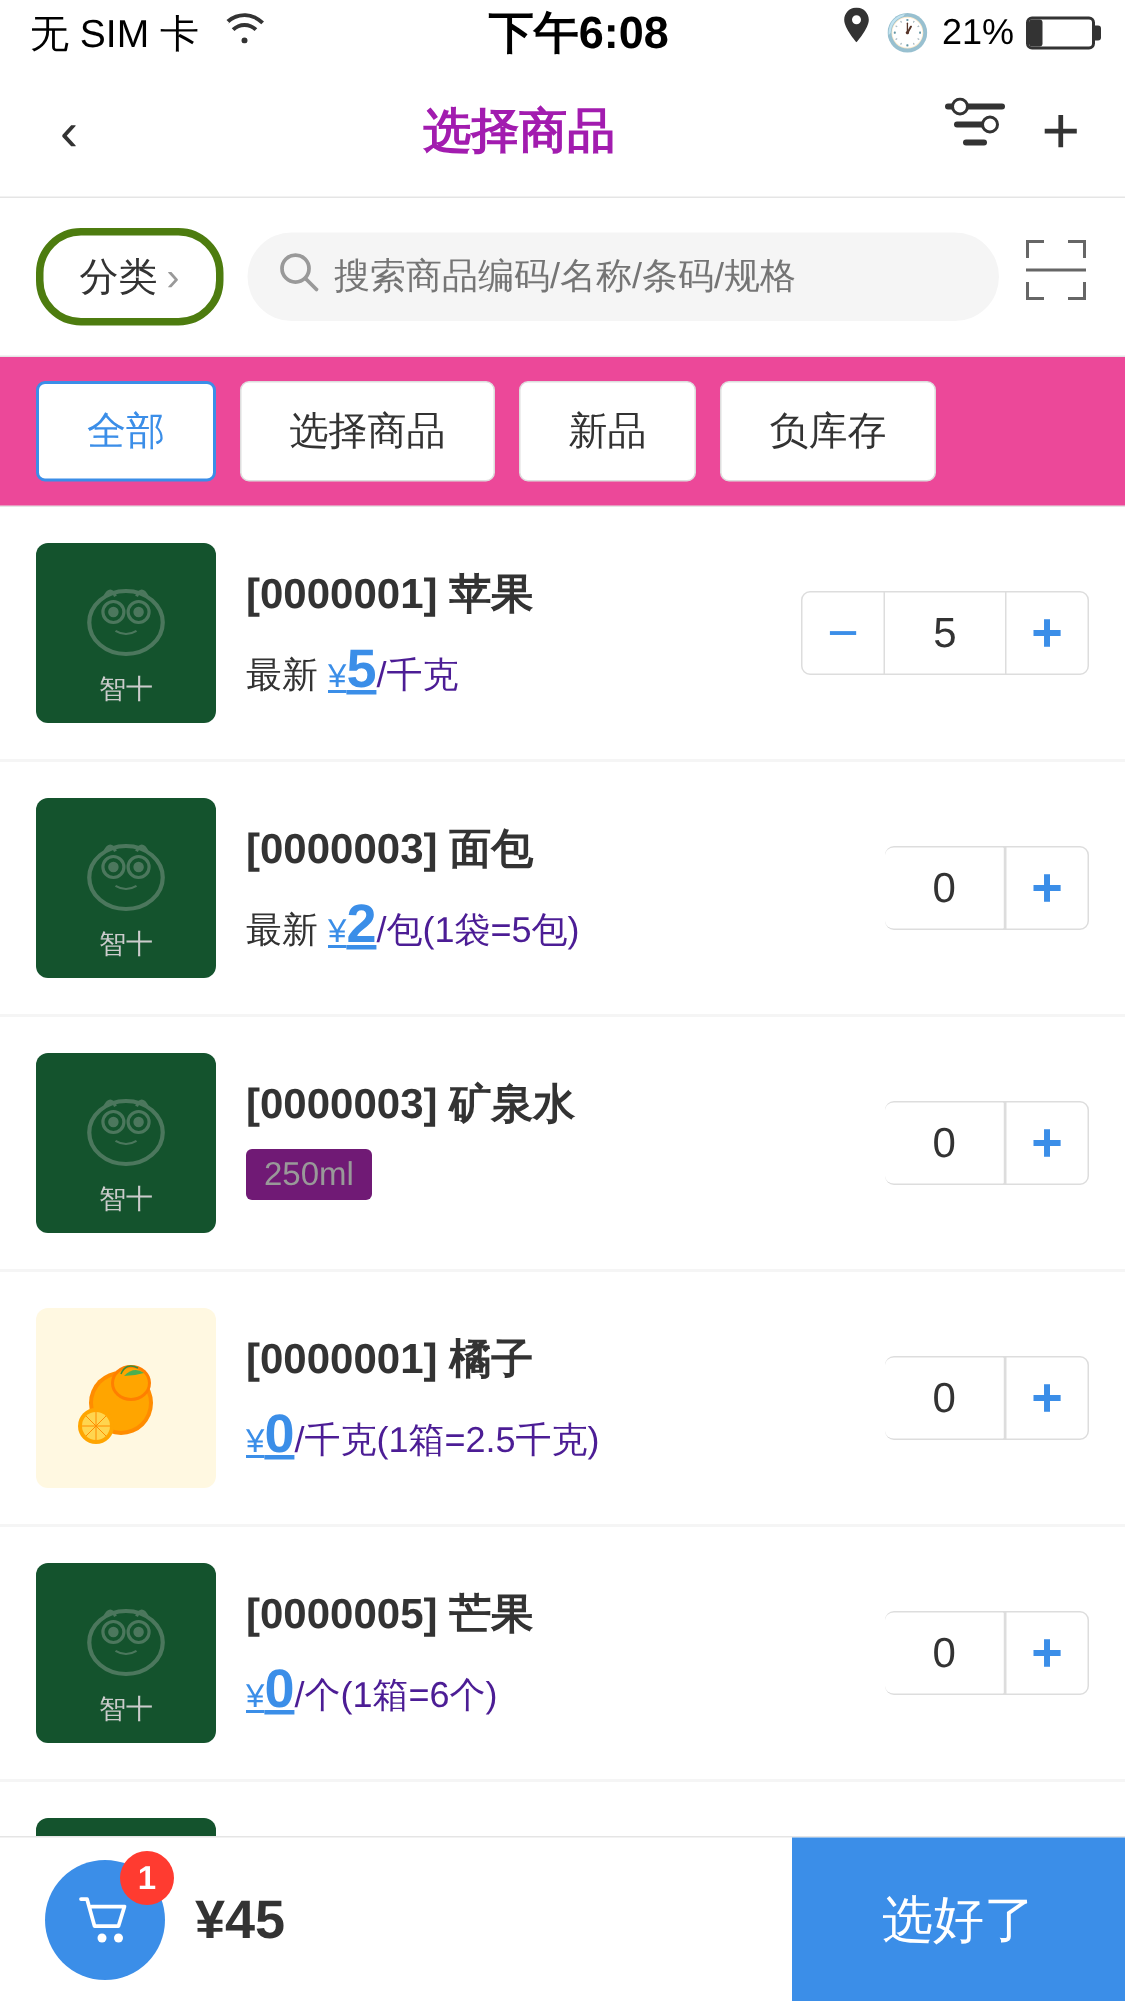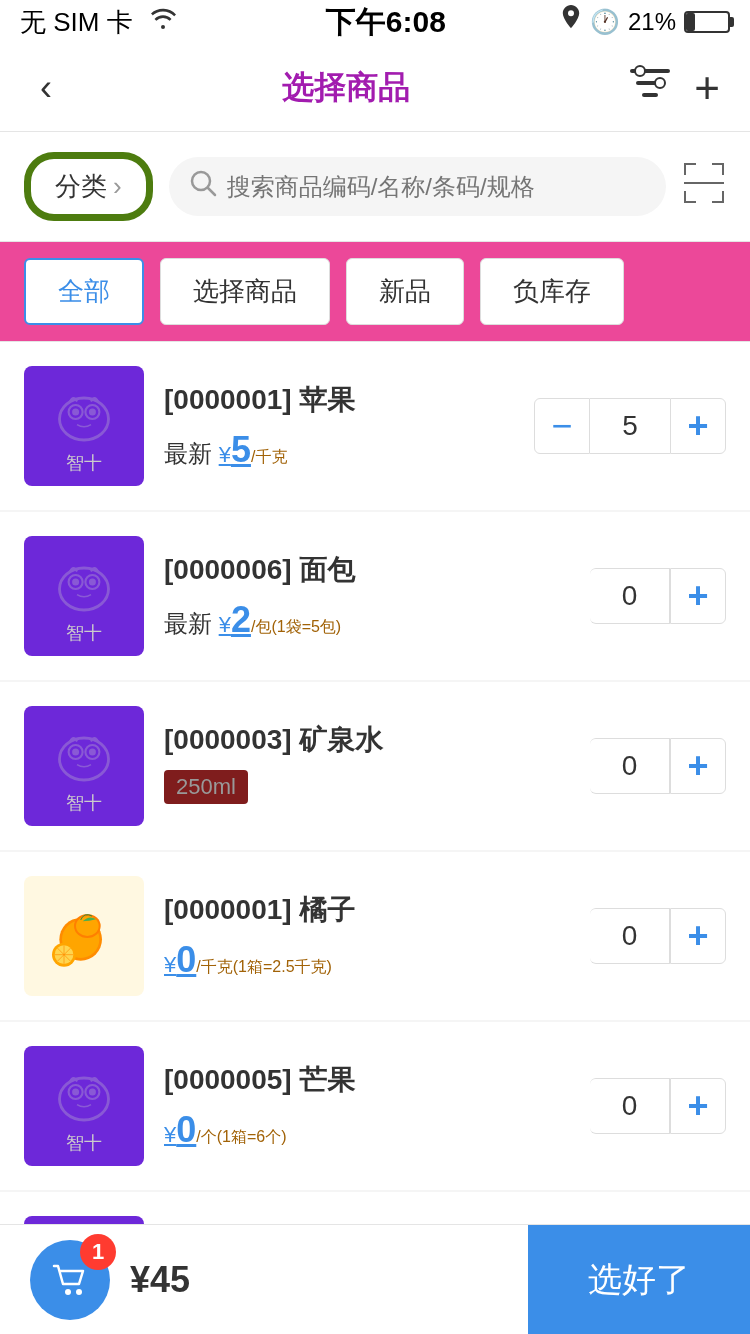--- a/index.html
+++ b/index.html
@@ -78,21 +78,21 @@
       padding: 20px 24px;
       display: flex;
       align-items: center;
       gap: 16px;
       border-bottom: 1px solid #e5e5e5;
     }
     .category-btn {
       display: flex;
       align-items: center;
       gap: 6px;
-      border: 7px solid #4d7c0f;
+      border: 5px solid #4d7c0f;
       border-radius: 30px;
       padding: 10px 24px;
       font-size: 26px;
       color: #333;
       background: #fff;
       white-space: nowrap;
       cursor: pointer;
     }
     .search-bar {
       flex: 1;
@@ -148,40 +148,40 @@
       background: #fff;
       margin-bottom: 2px;
       padding: 24px;
       display: flex;
       align-items: center;
       gap: 20px;
     }
     .product-thumb {
       width: 120px;
       height: 120px;
-      background: #6d28d9;
+      background: #14532d;
       border-radius: 8px;
       flex-shrink: 0;
       display: flex;
       align-items: center;
       justify-content: center;
       overflow: hidden;
     }
     .product-thumb svg { width: 80px; height: 80px; }
     .product-info { flex: 1; }
     .product-name {
       font-size: 28px;
       color: #333;
       font-weight: 700;
       margin-bottom: 10px;
     }
     .product-spec {
       font-size: 22px;
       color: #999;
-      background: #7f1d1d;
+      background: #701a75;
       display: inline-block;
       padding: 4px 12px;
       border-radius: 4px;
       margin-bottom: 8px;
     }
     .product-price {
       font-size: 24px;
       color: #333;
     }
     .product-price .unit {
@@ -189,22 +189,22 @@
       font-size: 22px;
       text-decoration: underline;
     }
     .product-price .amount {
       color: #3b8ee8;
       font-size: 36px;
       font-weight: bold;
       text-decoration: underline;
     }
     .product-price .per {
-      color: #a16207;
-      font-size: 16px;
+      color: #4c1d95;
+      font-size: 24px;
     }
     .quantity-control {
       display: flex;
       align-items: center;
       gap: 0;
       flex-shrink: 0;
     }
     .qty-btn {
       width: 56px;
       height: 56px;
@@ -437,21 +437,21 @@
           <circle cx="38" cy="50" r="5" fill="#ccc"></circle>
           <circle cx="62" cy="50" r="5" fill="#ccc"></circle>
           <path d="M40 68 Q50 74 60 68" fill="none" stroke="#ccc" stroke-width="2"></path>
           <path d="M30 35 Q35 25 40 35" fill="none" stroke="#ccc" stroke-width="3"></path>
           <path d="M60 35 Q65 25 70 35" fill="none" stroke="#ccc" stroke-width="3"></path>
         </svg>
         <span class="owl-logo-text">智十</span>
       </div>
     </div>
     <div class="product-info">
-      <div class="product-name">[0000006] 面包</div>
+      <div class="product-name">[0000003] 面包</div>
       <div class="product-price">
         <span>最新</span>
         <span class="unit"> ¥</span><span class="amount">2</span><span class="per">/包(1袋=5包)</span>
       </div>
     </div>
     <div class="quantity-control">
       <input class="qty-input" type="text" value="0" style="border-radius: 6px 0px 0px 6px; border-right: 1px solid rgb(221, 221, 221);">
       <button class="qty-btn plus" style="border-radius:0 6px 6px 0;color:#3b8ee8;font-weight:bold;">+</button>
     </div>
   </div>

